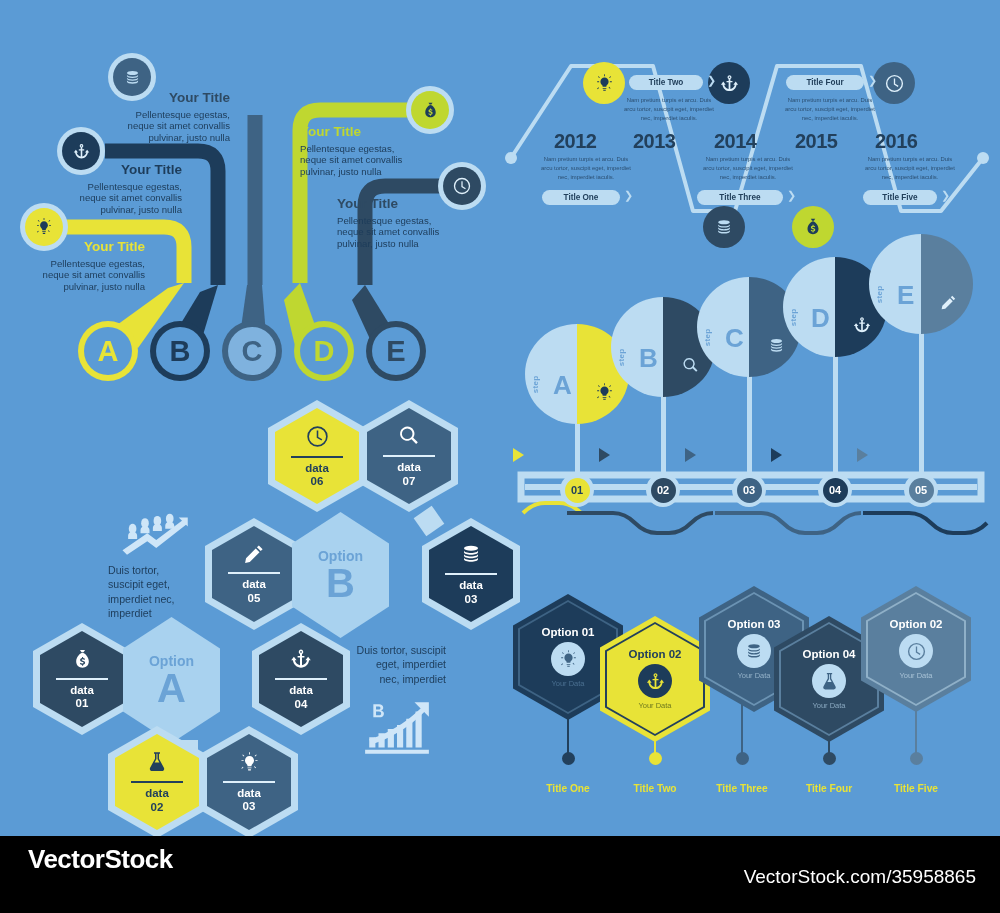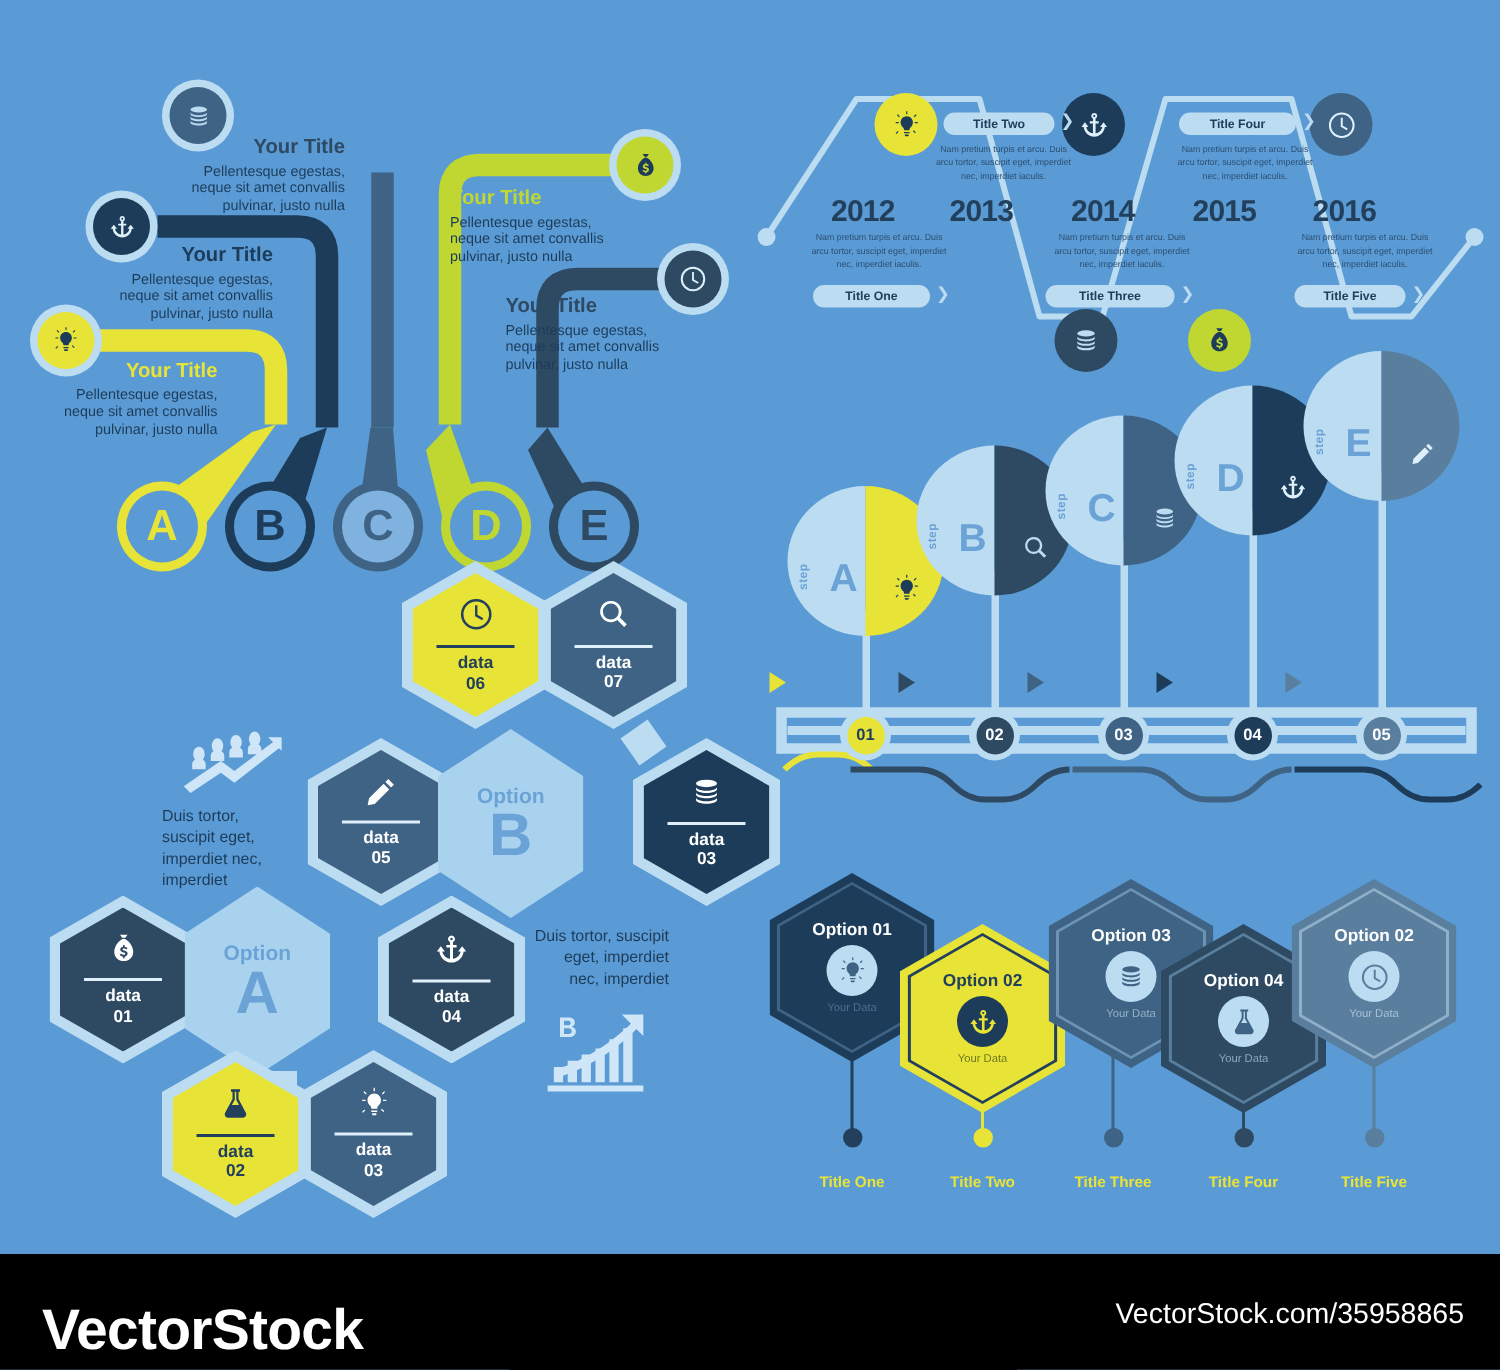--- a/index.html
+++ b/index.html
@@ -39,21 +39,21 @@
   .stepnode{position:absolute;}
   .half-l{position:absolute;width:50%;height:100%;left:0;top:0;background:#bcdcf2;border-radius:100% 0 0 100%/50% 0 0 50%;}
   .half-r{position:absolute;width:50%;height:100%;right:0;top:0;border-radius:0 100% 100% 0/0 50% 50% 0;}
   .step-lbl{position:absolute;transform:rotate(-90deg);font-size:8px;font-weight:bold;color:#6ba3d6;letter-spacing:.3px;}
   .step-letter{position:absolute;font-size:26px;font-weight:bold;color:#6ba3d6;}
   .num-circle{position:absolute;width:34px;height:34px;border-radius:50%;background:#bcdcf2;display:flex;align-items:center;justify-content:center;}
   .num-inner{width:25px;height:25px;border-radius:50%;display:flex;align-items:center;justify-content:center;font-size:11px;font-weight:bold;}
   .tri{position:absolute;width:0;height:0;border-top:7px solid transparent;border-bottom:7px solid transparent;}
 
   
-  #sec4{position:absolute;left:20px;top:382px;width:490px;height:420px;}
+  #sec4{position:absolute;left:20px;top:408px;width:490px;height:420px;}
   .hc{position:absolute;width:98px;height:112px;}
   .hc .outer{position:absolute;inset:0;background:#bcdcf2;clip-path:polygon(50% 0%,100% 25%,100% 75%,50% 100%,0% 75%,0% 25%);}
   .hc .inner{position:absolute;left:7px;top:8px;right:7px;bottom:8px;clip-path:polygon(50% 0%,100% 25%,100% 75%,50% 100%,0% 75%,0% 25%);}
   .hc .cont{position:absolute;inset:0;display:flex;flex-direction:column;align-items:center;justify-content:center;}
   .hc .rule{width:52px;height:2px;margin:3px 0 4px;}
   .hc .lab{font-size:11.5px;font-weight:bold;text-align:center;line-height:1.15;}
   .opt-hc{position:absolute;width:97px;height:126px;}
   .opt-hc .o{position:absolute;inset:0;background:#a9d2ef;clip-path:polygon(50% 0%,100% 25%,100% 75%,50% 100%,0% 75%,0% 25%);}
   .opt-hc .t{position:absolute;inset:0;display:flex;flex-direction:column;align-items:center;justify-content:center;color:#6ba3d6;}
   .opt-hc .t .w{font-size:14px;font-weight:bold;}
@@ -69,21 +69,21 @@
   .oh .inn{position:absolute;inset:0;display:flex;flex-direction:column;align-items:center;justify-content:center;}
   .oh .t1{font-size:11.5px;font-weight:bold;}
   .oh .ic{width:34px;height:34px;border-radius:50%;display:flex;align-items:center;justify-content:center;margin:4px 0 3px;}
   .oh .t2{font-size:7.5px;}
   .stem{position:absolute;width:2px;}
   .dot{position:absolute;width:9px;height:9px;border-radius:50%;}
   .otitle{position:absolute;font-size:10.2px;font-weight:bold;text-align:center;width:80px;}
 
   
   #footer{position:absolute;left:0;top:836px;width:1000px;height:77px;background:#000;}
-  #brand{position:absolute;left:28px;top:30px;font-size:38px;font-weight:bold;color:#fff;letter-spacing:-.5px;
+  #brand{position:absolute;left:28px;top:8px;font-size:26px;font-weight:bold;color:#fff;letter-spacing:-.5px;
     font-family:"Liberation Sans","DejaVu Sans",sans-serif;}
   #url{position:absolute;right:24px;top:30px;font-size:19px;color:#fff;}
 </style>
 </head>
 <body>
 
 <div id="stage">
 <div id="canvas">
 
   <svg width="0" height="0" style="position:absolute" aria-hidden="true">
@@ -571,21 +571,21 @@
     <div class="dot" style="left:232.5px;top:86px;background:#3e6384;"></div>
     <div class="dot" style="left:231px;top:174px;width:13px;height:13px;background:#3e6384;"></div>
 
     <div class="stem" style="left:323px;top:120px;height:58px;background:#2e4a63;"></div>
     <div class="dot" style="left:319.5px;top:116px;background:#2e4a63;"></div>
     <div class="dot" style="left:318px;top:174px;width:13px;height:13px;background:#2e4a63;"></div>
 
     <div class="stem" style="left:410px;top:90px;height:88px;background:#5a7f9e;"></div>
     <div class="dot" style="left:405px;top:174px;width:13px;height:13px;background:#5a7f9e;"></div>
 
-    <div class="oh" style="left:8px;top:4px;">
+    <div class="oh" style="left:8px;top:16px;">
       <div class="body" style="background:#1d3c5a;"></div>
       <div class="ring" style="background:#3e6384;"></div>
       <div class="ring2" style="background:#1d3c5a;"></div>
       <div class="inn">
         <div class="t1" style="color:#fff;">Option 01</div>
         <div class="ic" style="background:#bcdcf2;color:#3e6384;">
           <svg width="21" height="21">
                 <use href="#i-bulb"></use>
               </svg>
             </div>

